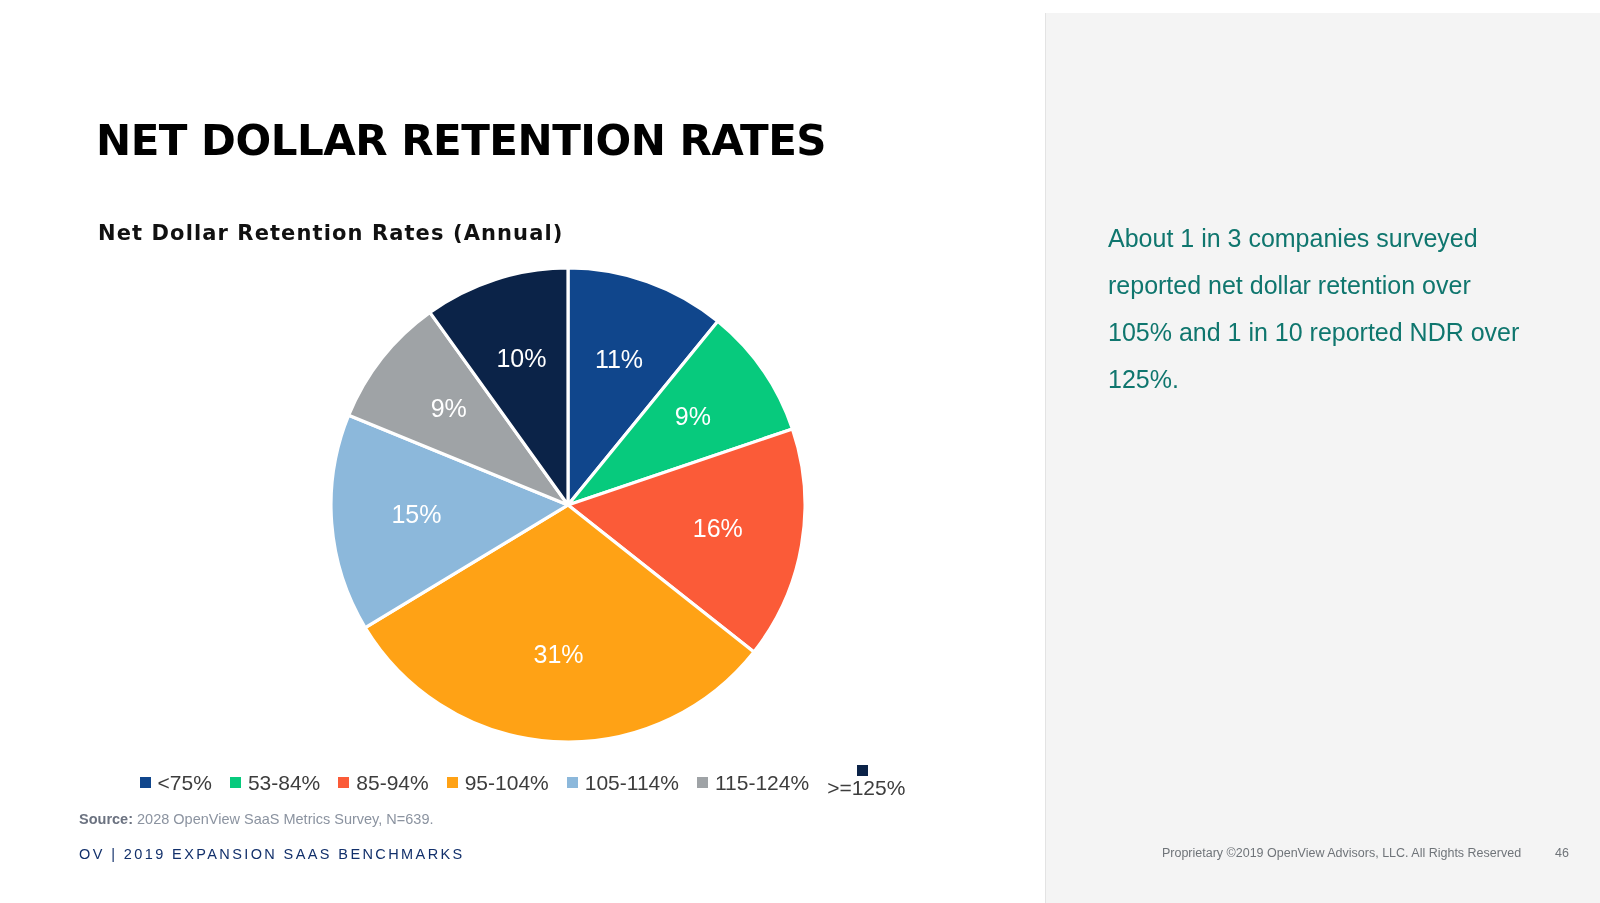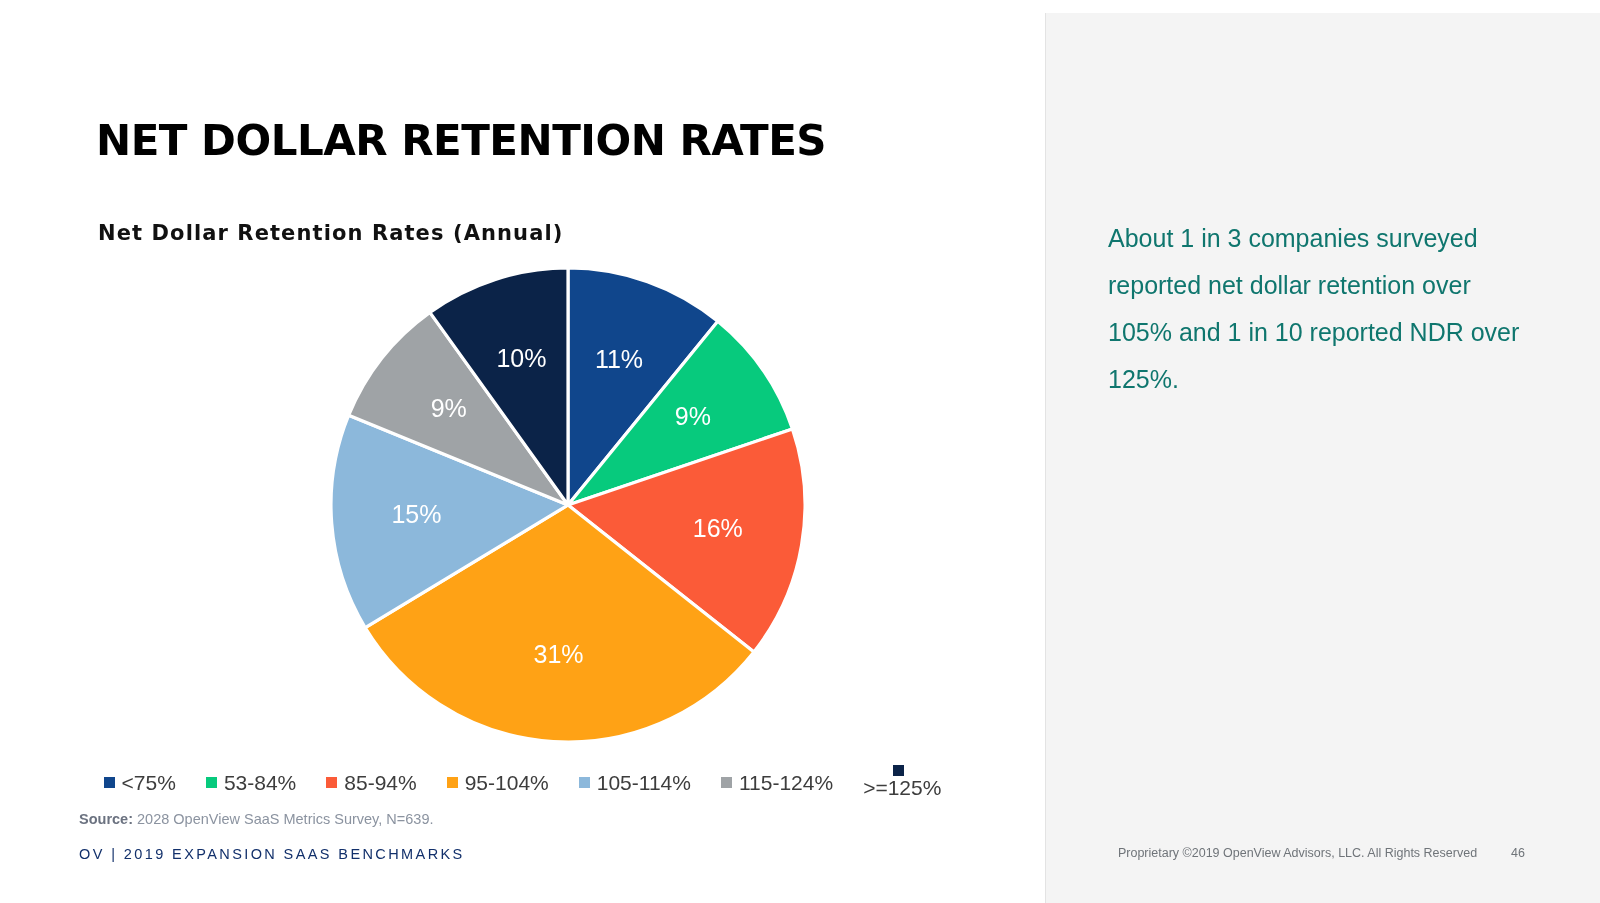--- a/index.html
+++ b/index.html
@@ -59,21 +59,21 @@
     dominant-baseline: middle;
   }
   
   .legend {
     position: absolute;
     left: 0; top: 752px;
     width: 1045px;
     display: flex;
     justify-content: center;
     align-items: center;
-    gap: 16px;
+    gap: 4px;
   }
   .legend-item {
     display: flex;
     align-items: center;
     margin-right: 14px;
   }
   .legend-item:last-child { margin-right: 0; flex-direction: column; }
   .legend-swatch {
     width: 11px; height: 11px;
     margin-right: 7px;
@@ -127,21 +127,21 @@
     font-weight: 300;
   }
   .right-para + .right-para { margin-top: 47px; }
   .right-footer {
     position: absolute;
     left: 0; top: 833px;
     width: 555px;
     display: flex;
     justify-content: flex-end;
     align-items: center;
-    padding-right: 76px;
+    padding-right: 32px;
   }
   .proprietary {
     font-size: 12.5px;
     color: #6f7479;
     white-space: nowrap;
   }
   .page-num {
     font-size: 12.5px;
     color: #6f7479;
     margin-left: 34px;

